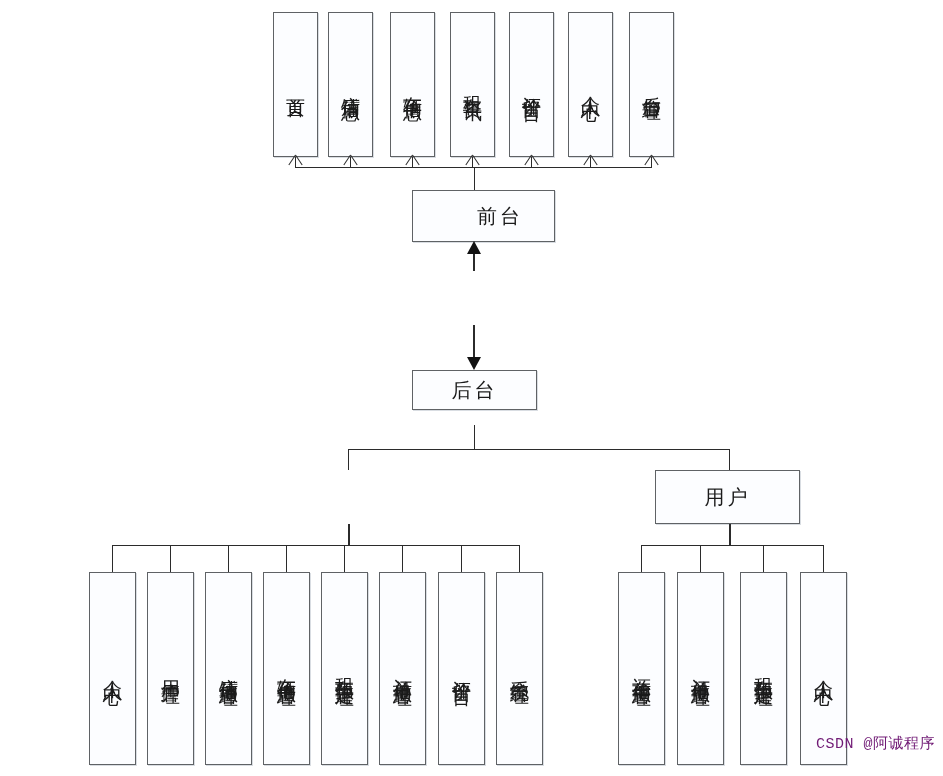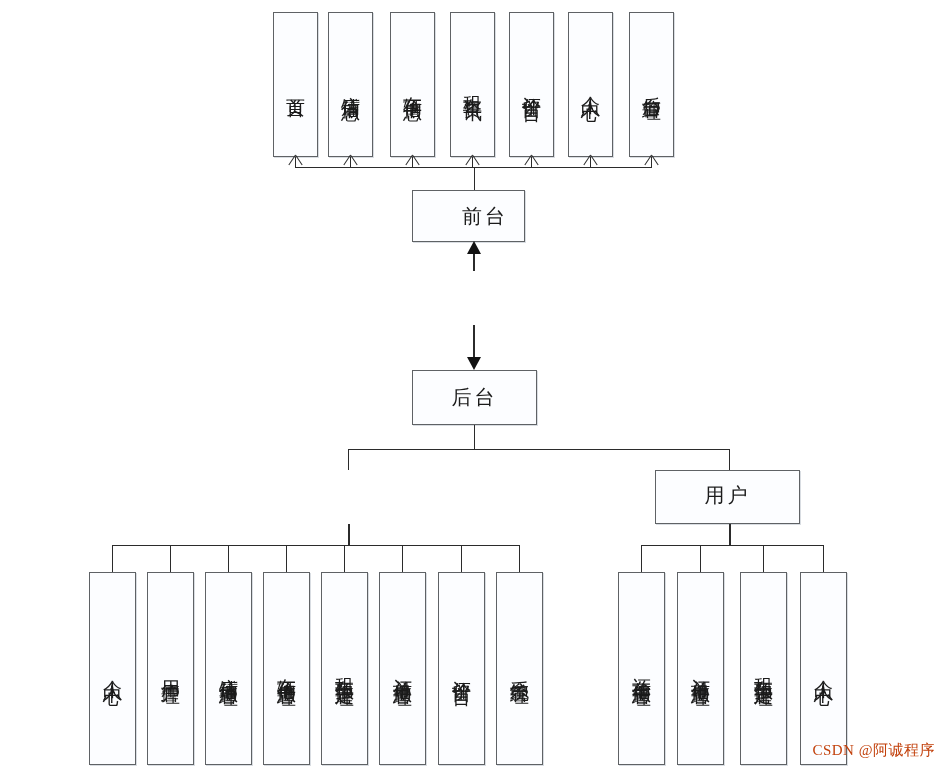--- a/index.html
+++ b/index.html
@@ -92,24 +92,24 @@
     width: 0; height: 0;
     border-left: 7px solid transparent;
     border-right: 7px solid transparent;
     border-top: 13px solid #121212;
   }
 
   
   #watermark {
     position: absolute;
     right: 8px;
-    bottom: 16px;
-    font-family: Liberation Serif, serif;
+    bottom: 23px;
+    font-family: Liberation Mono, monospace;
     font-size: 15px;
-    color: #c2410c;
+    color: #701a75;
     letter-spacing: 0.5px;
     white-space: nowrap;
     user-select: none;
   }
 </style>
 </head>
 <body>
 
 <div id="canvas">
 
@@ -147,41 +147,41 @@
   <div class="arrow-up-open" style="left:466px; top:155px;"></div>
   <div class="ln v" style="left:531px; top:157px; height:11px;"></div>
   <div class="arrow-up-open" style="left:525px; top:155px;"></div>
   <div class="ln v" style="left:590px; top:157px; height:11px;"></div>
   <div class="arrow-up-open" style="left:584px; top:155px;"></div>
   <div class="ln v" style="left:651px; top:157px; height:11px;"></div>
   <div class="arrow-up-open" style="left:645px; top:155px;"></div>
 
   <div class="ln v" style="left:474px; top:167px; height:24px;"></div>
 
-  <div class="node horiz" style="left:412px; top:190px; width:113px; height:52px;padding-left:33px;">
+  <div class="node horiz" style="left:412px; top:190px; width:143px; height:52px;padding-left:33px;">
     <span class="lbl">前台</span>
   </div>
 
   <div class="ln thick v" style="left:473px; top:253px; height:18px;"></div>
   <div class="arrow-solid-up" style="left:467px; top:241px;"></div>
 
 
   <div class="ln thick v" style="left:473px; top:325px; height:32px;"></div>
   <div class="arrow-solid-down" style="left:467px; top:357px;"></div>
 
-  <div class="node horiz" style="left:412px; top:370px; width:125px; height:55px;">
+  <div class="node horiz" style="left:412px; top:370px; width:125px; height:40px;">
     <span class="lbl">后台</span>
   </div>
 
   <div class="ln v" style="left:474px; top:425px; height:24px;"></div>
   <div class="ln h" style="left:348px; top:449px; width:382px;"></div>
   <div class="ln v" style="left:348px; top:449px; height:21px;"></div>
   <div class="ln v" style="left:729px; top:449px; height:21px;"></div>
 
-  <div class="node horiz" style="left:655px; top:470px; width:145px; height:54px;font-family:Liberation Mono, monospace;">
+  <div class="node horiz" style="left:655px; top:470px; width:145px; height:54px;">
     <span class="lbl">用户</span>
   </div>
 
   <div class="ln thick v" style="left:348px; top:524px; height:22px;"></div>
   <div class="ln h" style="left:112px; top:545px; width:407px;"></div>
   <div class="ln v" style="left:112px; top:545px; height:27px;"></div>
   <div class="ln v" style="left:170px; top:545px; height:27px;"></div>
   <div class="ln v" style="left:228px; top:545px; height:27px;"></div>
   <div class="ln v" style="left:286px; top:545px; height:27px;"></div>
   <div class="ln v" style="left:344px; top:545px; height:27px;"></div>

